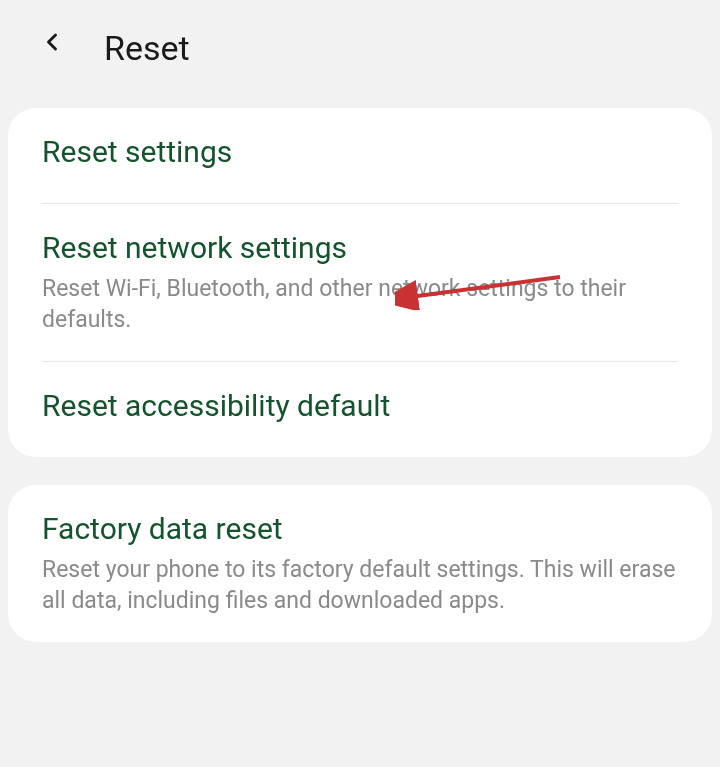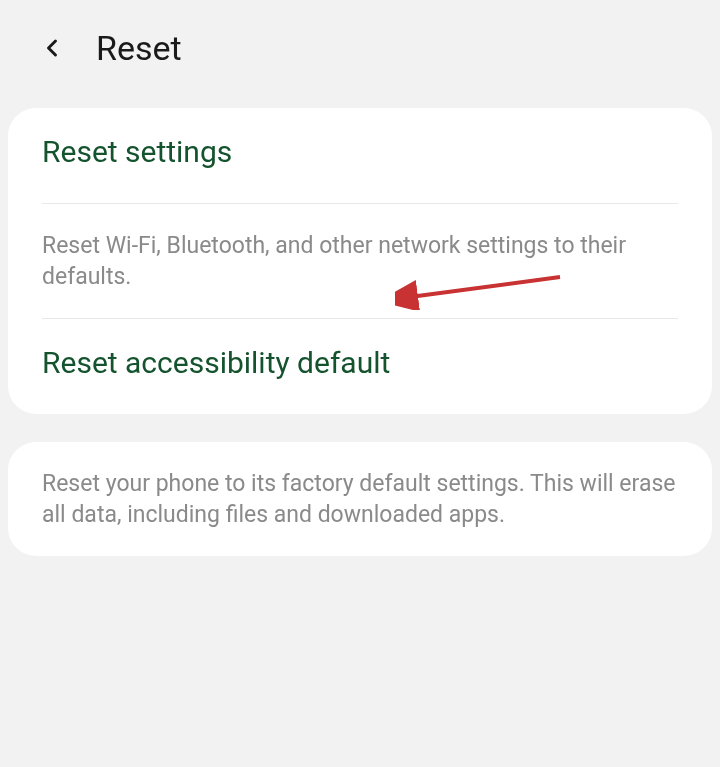--- a/index.html
+++ b/index.html
@@ -9,22 +9,22 @@
     }
     body {
       font-family: -apple-system, BlinkMacSystemFont, 'Segoe UI', Roboto, sans-serif;
       background-color: #f2f2f2;
       width: 720px;
       height: 767px;
       overflow: hidden;
     }
     .header {
       display: flex;
-      align-items: center;
       padding: 28px 20px 28px 38px;
+      gap: 8px;
     }
     .back-icon {
       width: 28px;
       height: 28px;
       margin-right: 30px;
       cursor: pointer;
     }
     .page-title {
       font-size: 34px;
       font-weight: 400;
@@ -79,30 +79,32 @@
   </span>
   <h1 class="page-title">Reset</h1>
 </div>
 
 <div class="card">
   <div class="list-item">
     <div class="item-title">Reset settings</div>
   </div>
   <div class="divider"></div>
   <div class="list-item">
+    <div class="item-title">Reset network settings</div>
     <div class="item-subtitle">Reset Wi-Fi, Bluetooth, and other network settings to their defaults.</div>
   </div>
   <div class="divider"></div>
   <div class="list-item">
     <div class="item-title">Reset accessibility default</div>
   </div>
 </div>
 
 <div class="card">
   <div class="list-item">
+    <div class="item-title">Factory data reset</div>
     <div class="item-subtitle">Reset your phone to its factory default settings. This will erase all data, including files and downloaded apps.</div>
   </div>
 </div>
 
 <svg class="arrow-annotation" viewBox="0 0 175 45">
   <defs>
     <marker id="arrowhead" markerWidth="10" markerHeight="8" refX="2" refY="4" orient="auto">
       <polygon points="0 0, 10 4, 0 8" fill="#c83232"></polygon>
     </marker>
   </defs>

